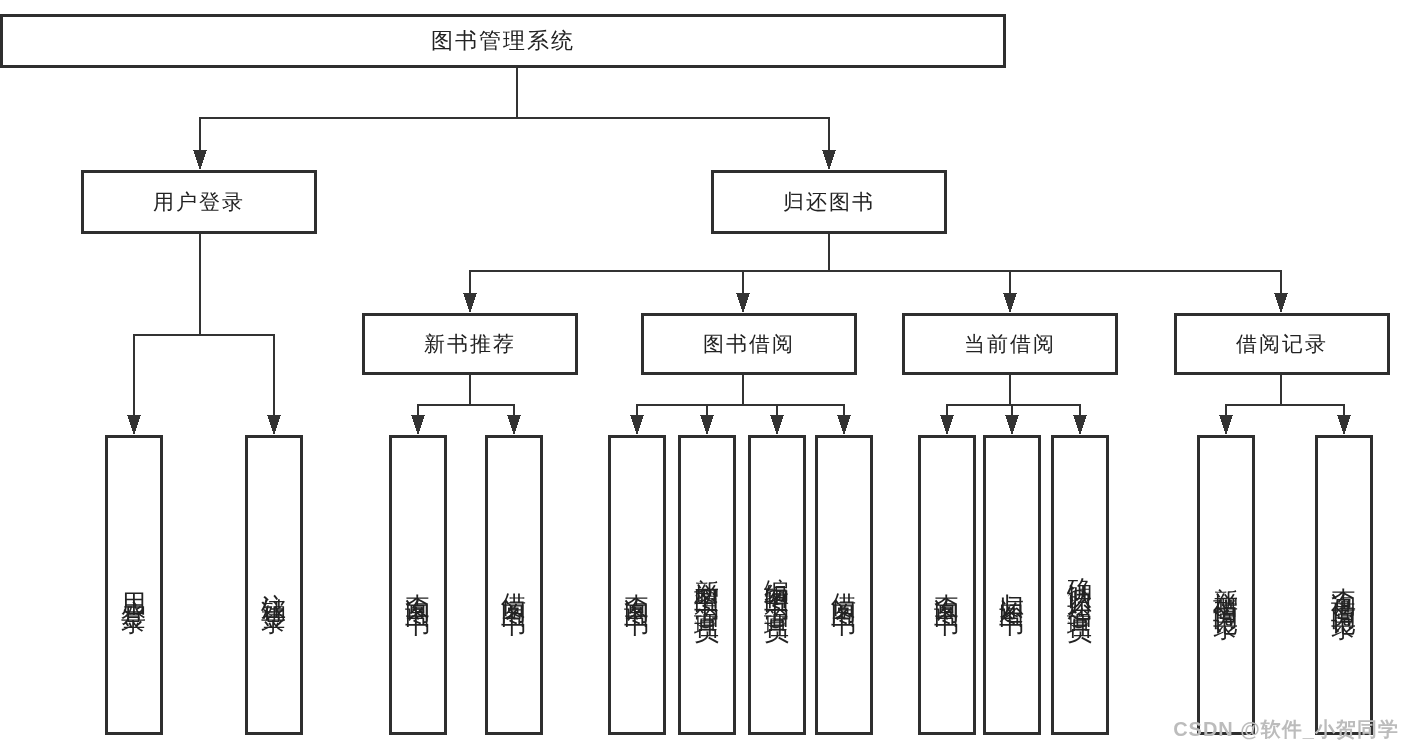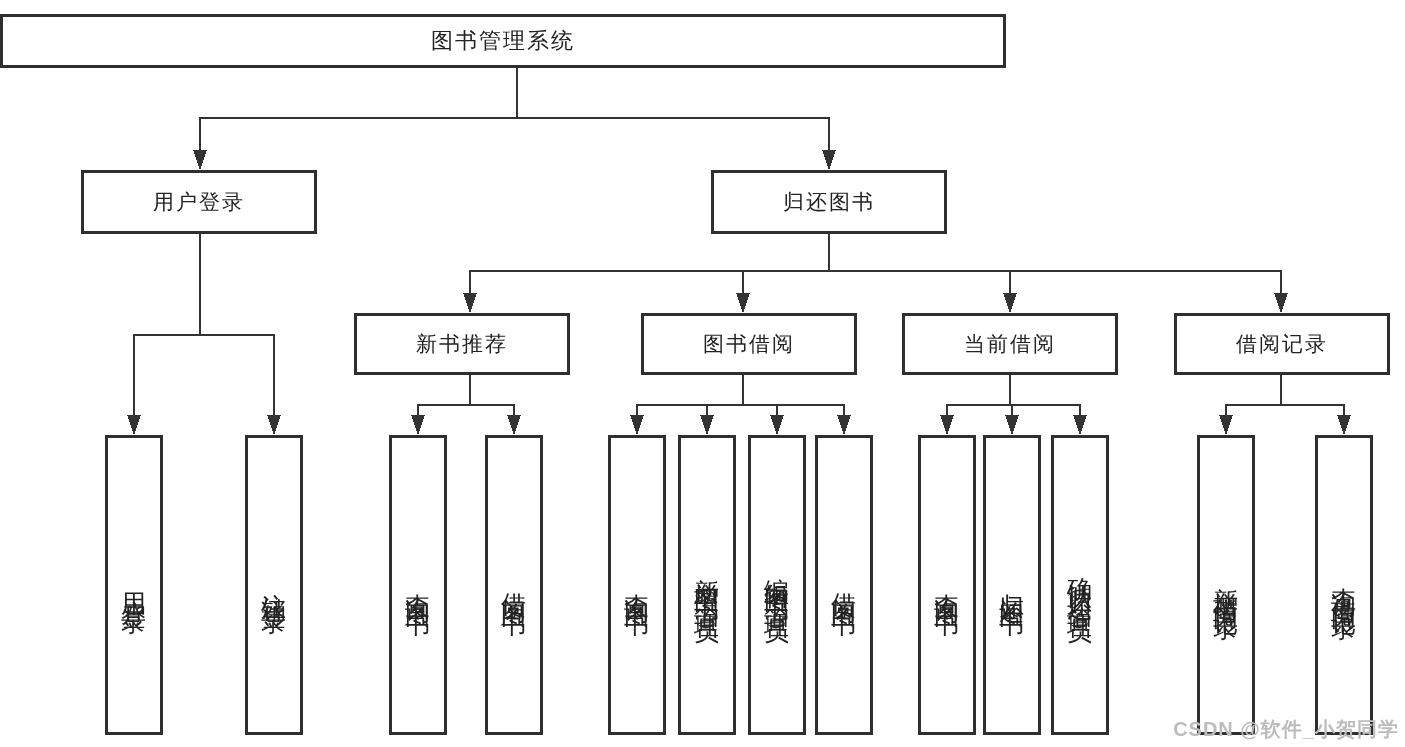--- a/index.html
+++ b/index.html
@@ -119,21 +119,21 @@
     <span>图书管理系统</span>
   </div>
 
   <div class="node hnode" style="left:81px; top:170px; width:236px; height:64px;">
     <span>用户登录</span>
   </div>
   <div class="node hnode" style="left:711px; top:170px; width:236px; height:64px;">
     <span>归还图书</span>
   </div>
 
-  <div class="node hnode" style="left:354px; top:313px; width:216px; height:62px;">
+  <div class="node hnode" style="left:362px; top:313px; width:216px; height:62px;">
     <span>新书推荐</span>
   </div>
   <div class="node hnode" style="left:641px; top:313px; width:216px; height:62px;">
     <span>图书借阅</span>
   </div>
   <div class="node hnode" style="left:902px; top:313px; width:216px; height:62px;">
     <span>当前借阅</span>
   </div>
   <div class="node hnode" style="left:1174px; top:313px; width:216px; height:62px;">
     <span>借阅记录</span>

